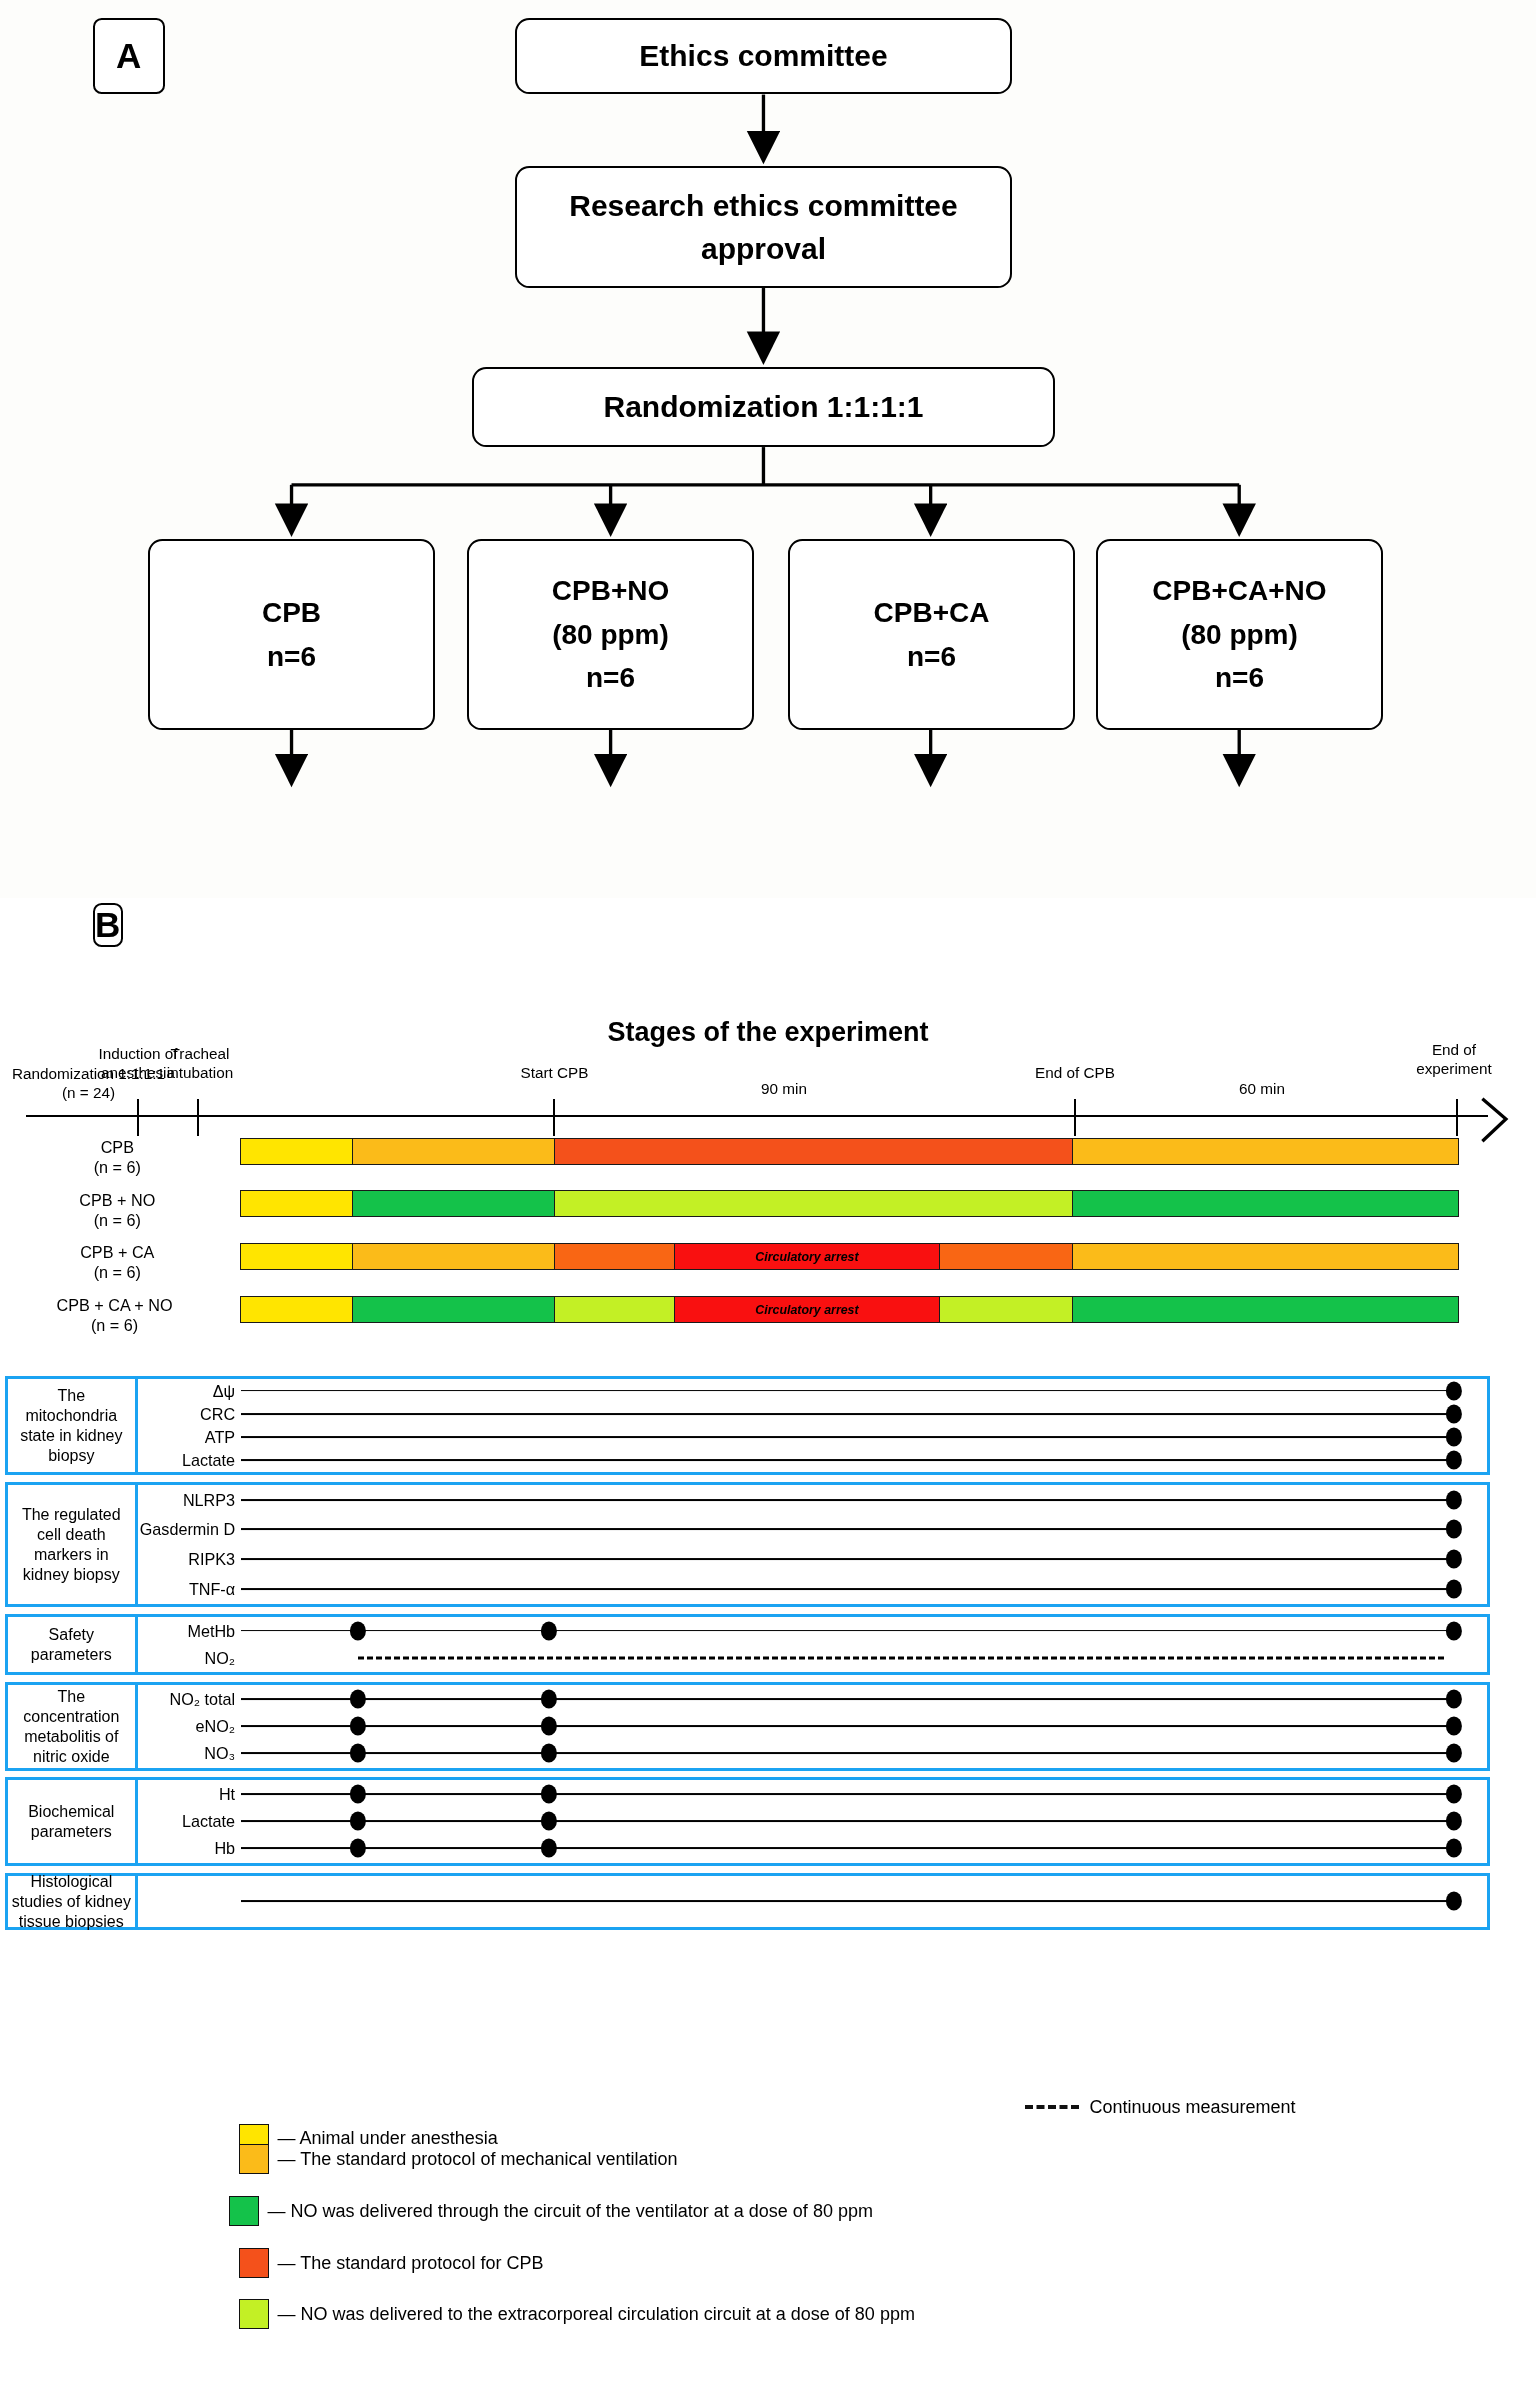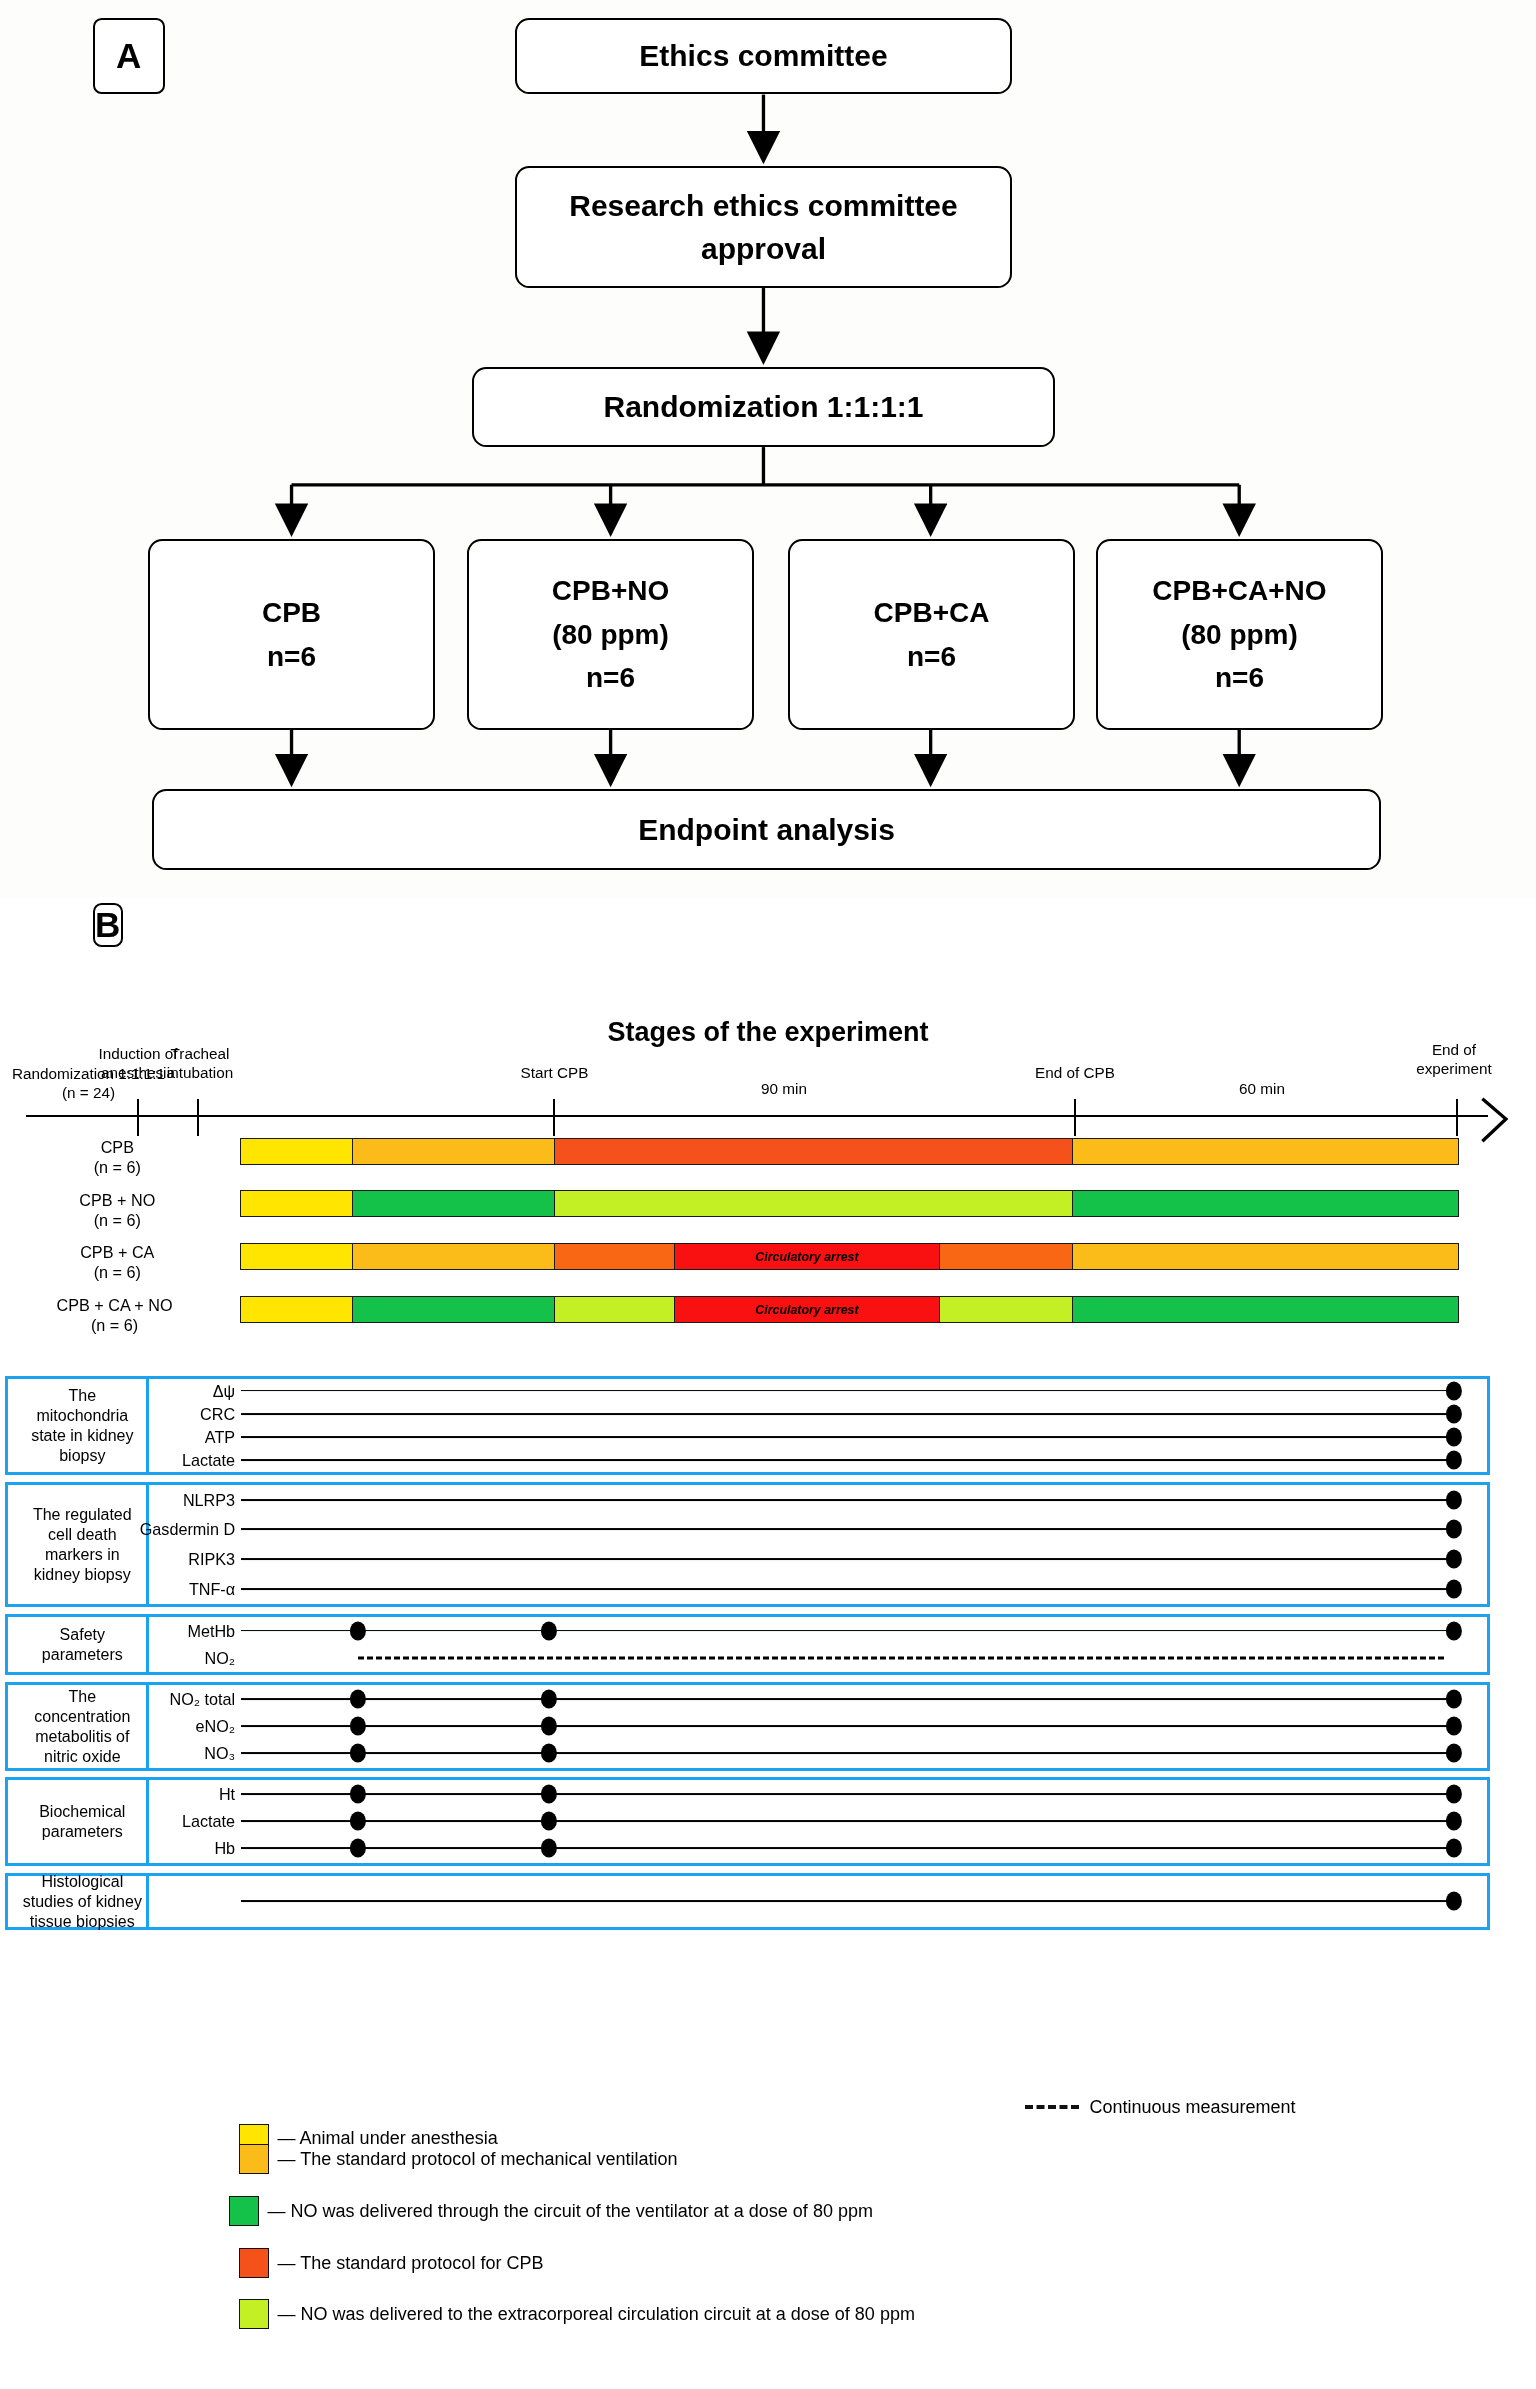--- a/index.html
+++ b/index.html
@@ -91,21 +91,20 @@
     position:absolute;
     border:3.3px solid #1ba3f2;
     background:#fff;
   }
   .mblock-left {
     position:absolute; left:0; top:0; height:100%;
     display:flex; align-items:center; justify-content:center;
     text-align:center; font-size:16px; line-height:1.25;
     border-right:3.3px solid #1ba3f2;
     padding:0 2.9px;
-    margin-left:11px;
   }
   .mrow { position:absolute; height:0; }
   .mrow-label {
     position:absolute; right:100%; top:50%; transform:translateY(-50%);
     white-space:nowrap; font-size:16.2px; text-align:right; padding-right:5.7px;
   }
   .mline {
     position:absolute; left:0; top:50%; transform:translateY(-50%);
     height:1.9px; background:#000;
   }
@@ -184,23 +183,20 @@
     <div class="armbox" id="arm-2">
       <span>CPB+CA</span>
       <span>n=6</span>
     </div>
     <div class="armbox" id="arm-3">
       <span>CPB+CA+NO</span>
       <span>(80 ppm)</span>
       <span>n=6</span>
     </div>
 
-    <div class="flowbox" id="fb-endpoint">
-      <span>Endpoint analysis</span>
-    </div>
   </div>
 
   <div id="panel-b">
 
     <div class="panel-tag" style="left:93px; top:4.8px;">B</div>
 
     <div id="stages-title">Stages of the experiment</div>
 
     <div class="tl-label" style="left:9.6px;  top:167px; width:158px;">
       <div>Randomization 1:1:1:1</div>

